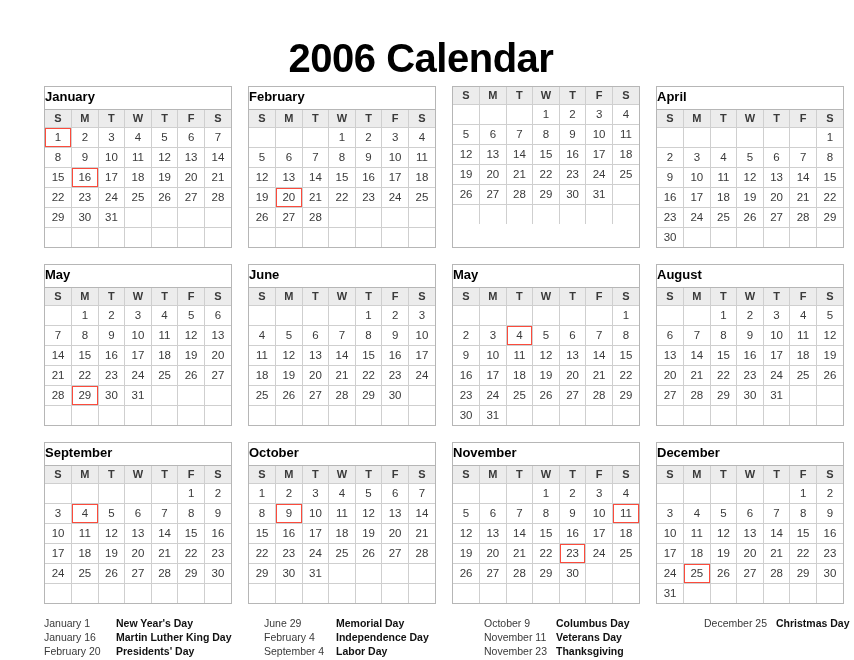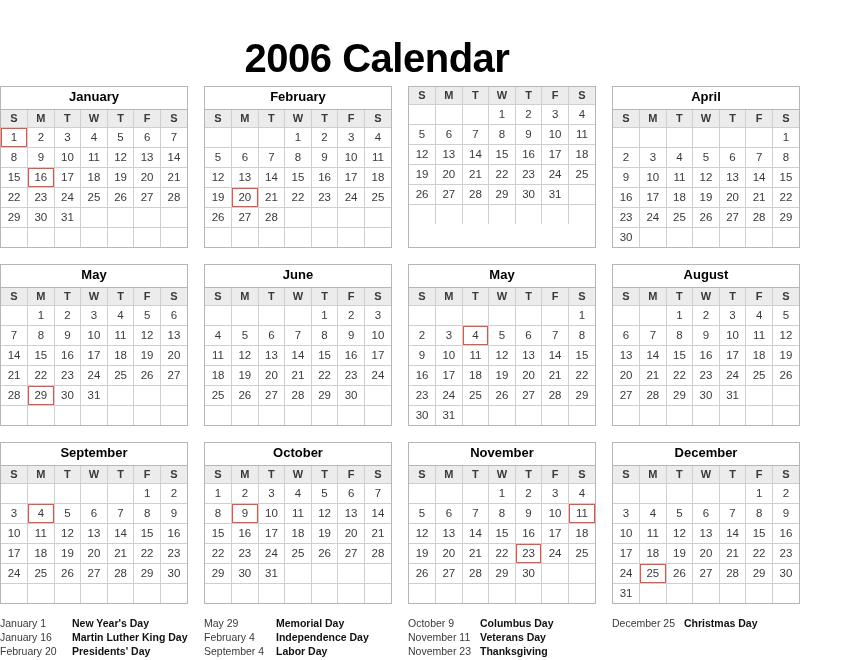--- a/index.html
+++ b/index.html
@@ -12,20 +12,21 @@
     height: 660px;
     font-family: "Liberation Sans", sans-serif;
     color: #2b2b2b;
     overflow: hidden;
   }
   .page {
     position: relative;
     width: 754px;
     height: 660px;
     box-sizing: border-box;
+    margin-left: 44px;
   }
 
   
   .title {
     text-align: center;
     font-size: 40px;
     font-weight: bold;
     letter-spacing: -0.5px;
     color: #000000;
     padding-top: 36px;
@@ -42,21 +43,21 @@
     column-gap: 16px;
     row-gap: 16px;
   }
 
   .month {
     border: 1px solid #b6b6b6;
     box-sizing: border-box;
     background: #ffffff;
   }
   .month-name {
-    text-align: center;
+    text-align: left;
     font-size: 13px;
     font-weight: bold;
     color: #000000;
     padding: 3px 0 4px 0;
     border-bottom: 1px solid #b6b6b6;
     background: #ffffff;
     line-height: 1.15;
   }
   table.month-table {
     border-collapse: collapse;
@@ -98,21 +99,21 @@
     box-shadow: inset 0 0 0 1px #fb4b3c;
     position: relative;
   }
 
   
   .legend {
     margin: 12px auto 0 auto;
     width: 798px;
     display: grid;
     grid-template-columns: repeat(4, 188px);
-    column-gap: 16px;
+    column-gap: 32px;
   }
   .legend-col {
     display: block;
   }
   .legend-row {
     display: flex;
     font-size: 10.5px;
     line-height: 14px;
     white-space: nowrap;
   }
@@ -1010,21 +1011,21 @@
           <span class="legend-date">January 16</span>
           <span class="legend-label">Martin Luther King Day</span>
         </div>
         <div class="legend-row">
           <span class="legend-date">February 20</span>
           <span class="legend-label">Presidents' Day</span>
         </div>
       </div>
       <div class="legend-col">
         <div class="legend-row">
-          <span class="legend-date">May 29</span>
+          <span class="legend-date">June 29</span>
           <span class="legend-label">Memorial Day</span>
         </div>
         <div class="legend-row">
           <span class="legend-date">February 4</span>
           <span class="legend-label">Independence Day</span>
         </div>
         <div class="legend-row">
           <span class="legend-date">September 4</span>
           <span class="legend-label">Labor Day</span>
         </div>

